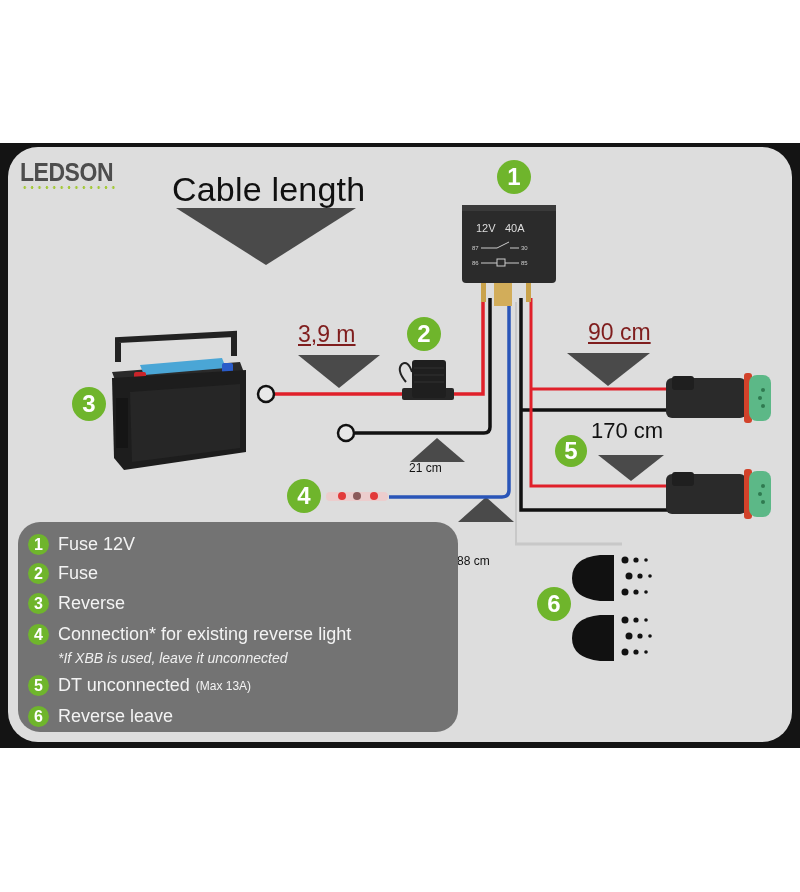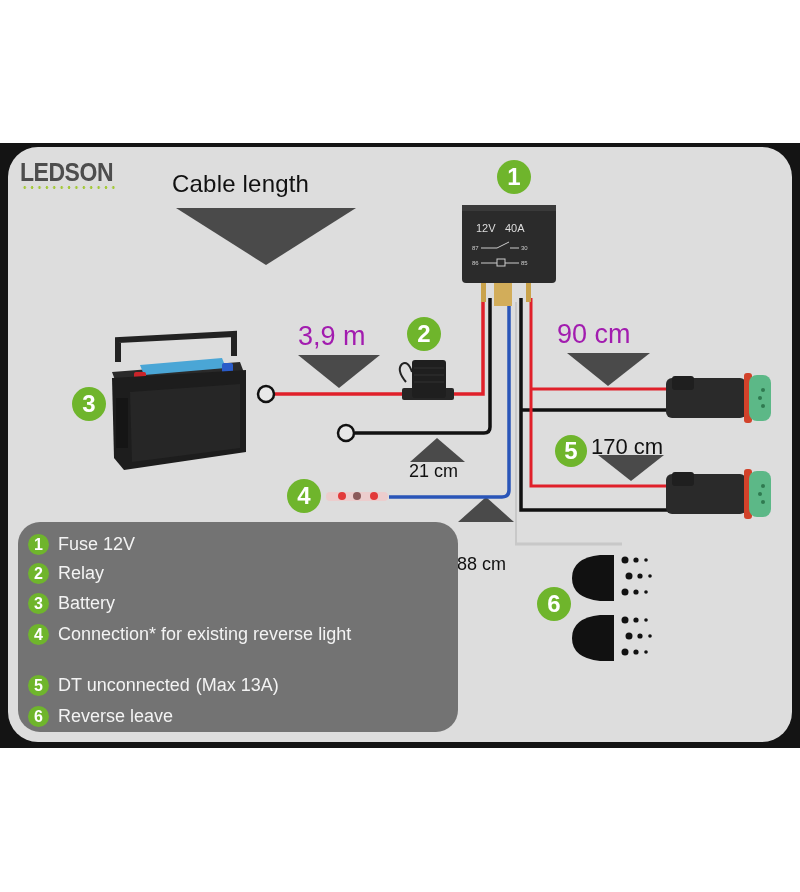--- a/index.html
+++ b/index.html
@@ -15,40 +15,40 @@
     }
     .logo {
       position: absolute; left: 20px; top: 160px; font-size: 25px; font-weight: bold;
       color: #4d4d4d; letter-spacing: -0.5px; line-height: 1; transform: scaleX(0.92); transform-origin: left;
     }
     .logo-dots {
       position: absolute; left: 21px; top: 186px; width: 94px; height: 3px;
       background-image: radial-gradient(circle, #a4c93a 1.2px, transparent 1.5px);
       background-size: 7.4px 3px;
     }
-    .title { position: absolute; left: 172px; top: 170px; font-size: 24px; color: #111; letter-spacing: 0.2px; }
-    .len { position: absolute; font-size: 27px; color: #a21caf; }
-    .len-sm { position: absolute; font-size: 18px; color: #111; }
+    .title { position: absolute; left: 172px; top: 170px; font-size: 34px; color: #111; letter-spacing: 0.2px; }
+    .len { position: absolute; font-size: 23px; color: #7f1d1d; text-decoration: underline; }
+    .len-sm { position: absolute; font-size: 12px; color: #111; }
     .badge {
       position: absolute; width: 34px; height: 34px; border-radius: 50%;
       background: #6fb52c; color: #fff; font-weight: bold; font-size: 24px;
       display: flex; align-items: center; justify-content: center; line-height: 1;
     }
     .legend {
       position: absolute; left: 18px; top: 522px; width: 440px; height: 210px;
       background: #737373; border-radius: 22px;
     }
     .leg-item { position: absolute; left: 10px; display: flex; align-items: center; color: #f3f3f3; font-size: 18px; }
     .leg-badge {
       width: 21px; height: 21px; border-radius: 50%; background: #6fb52c; color: #fff;
       font-weight: bold; font-size: 16px; display: flex; align-items: center; justify-content: center;
       margin-right: 9px; flex-shrink: 0;
     }
     .leg-note { position: absolute; left: 40px; top: 128px; color: #f0f0f0; font-size: 14px; font-style: italic; }
-    .leg-small { font-size: 18px; margin-left: 6px; }
+    .leg-small { font-size: 12px; margin-left: 6px; }
     svg.diagram { position: absolute; left: 0; top: 0; }
   </style>
 </head>
 <body>
 
 <div class="frame"></div>
 <div class="panel"></div>
 
 <div class="logo">LEDSON</div>
 <div class="logo-dots"></div>
@@ -171,47 +171,48 @@
       <circle cx="650" cy="636" r="1.8"></circle>
     <circle cx="625" cy="652" r="3.5"></circle>
       <circle cx="636" cy="652" r="2.6"></circle>
       <circle cx="646" cy="652" r="1.8"></circle>
   </g>
 </svg>
 
 <div class="len" style="left:298px; top:321px;">3,9 m</div>
 <div class="len-sm" style="left:409px; top:461px;">21 cm</div>
 <div class="len-sm" style="left:457px; top:554px;">88 cm</div>
-<div class="len" style="left:557px; top:319px;">90 cm</div>
-<div class="len-sm" style="left:591px; top:434px; font-size:22px;">170 cm</div>
+<div class="len" style="left:588px; top:319px;">90 cm</div>
+<div class="len-sm" style="left:591px; top:418px; font-size:22px;">170 cm</div>
 
 <div class="badge" style="left:497px; top:160px;">1</div>
 <div class="badge" style="left:407px; top:317px;">2</div>
 <div class="badge" style="left:72px; top:387px;">3</div>
 <div class="badge" style="left:287px; top:479px;">4</div>
 <div class="badge" style="left:555px; top:435px; width:32px; height:32px;">5</div>
 <div class="badge" style="left:537px; top:587px;">6</div>
 
 <div class="legend">
   <div class="leg-item" style="top:12px;">
     <span class="leg-badge">1</span>
     <span>Fuse 12V</span>
   </div>
   <div class="leg-item" style="top:41px;">
     <span class="leg-badge">2</span>
-    <span>Relay</span>
+    <span>Fuse</span>
   </div>
   <div class="leg-item" style="top:71px;">
     <span class="leg-badge">3</span>
-    <span>Battery</span>
+    <span>Reverse</span>
   </div>
   <div class="leg-item" style="top:102px;">
     <span class="leg-badge">4</span>
     <span>Connection* for existing reverse light</span>
   </div>
+  <div class="leg-note">*If XBB is used, leave it unconnected</div>
   <div class="leg-item" style="top:153px;">
     <span class="leg-badge">5</span>
     <span>DT unconnected</span>
     <span class="leg-small">(Max 13A)</span>
   </div>
   <div class="leg-item" style="top:184px;">
     <span class="leg-badge">6</span>
     <span>Reverse leave</span>
   </div>
 </div>

